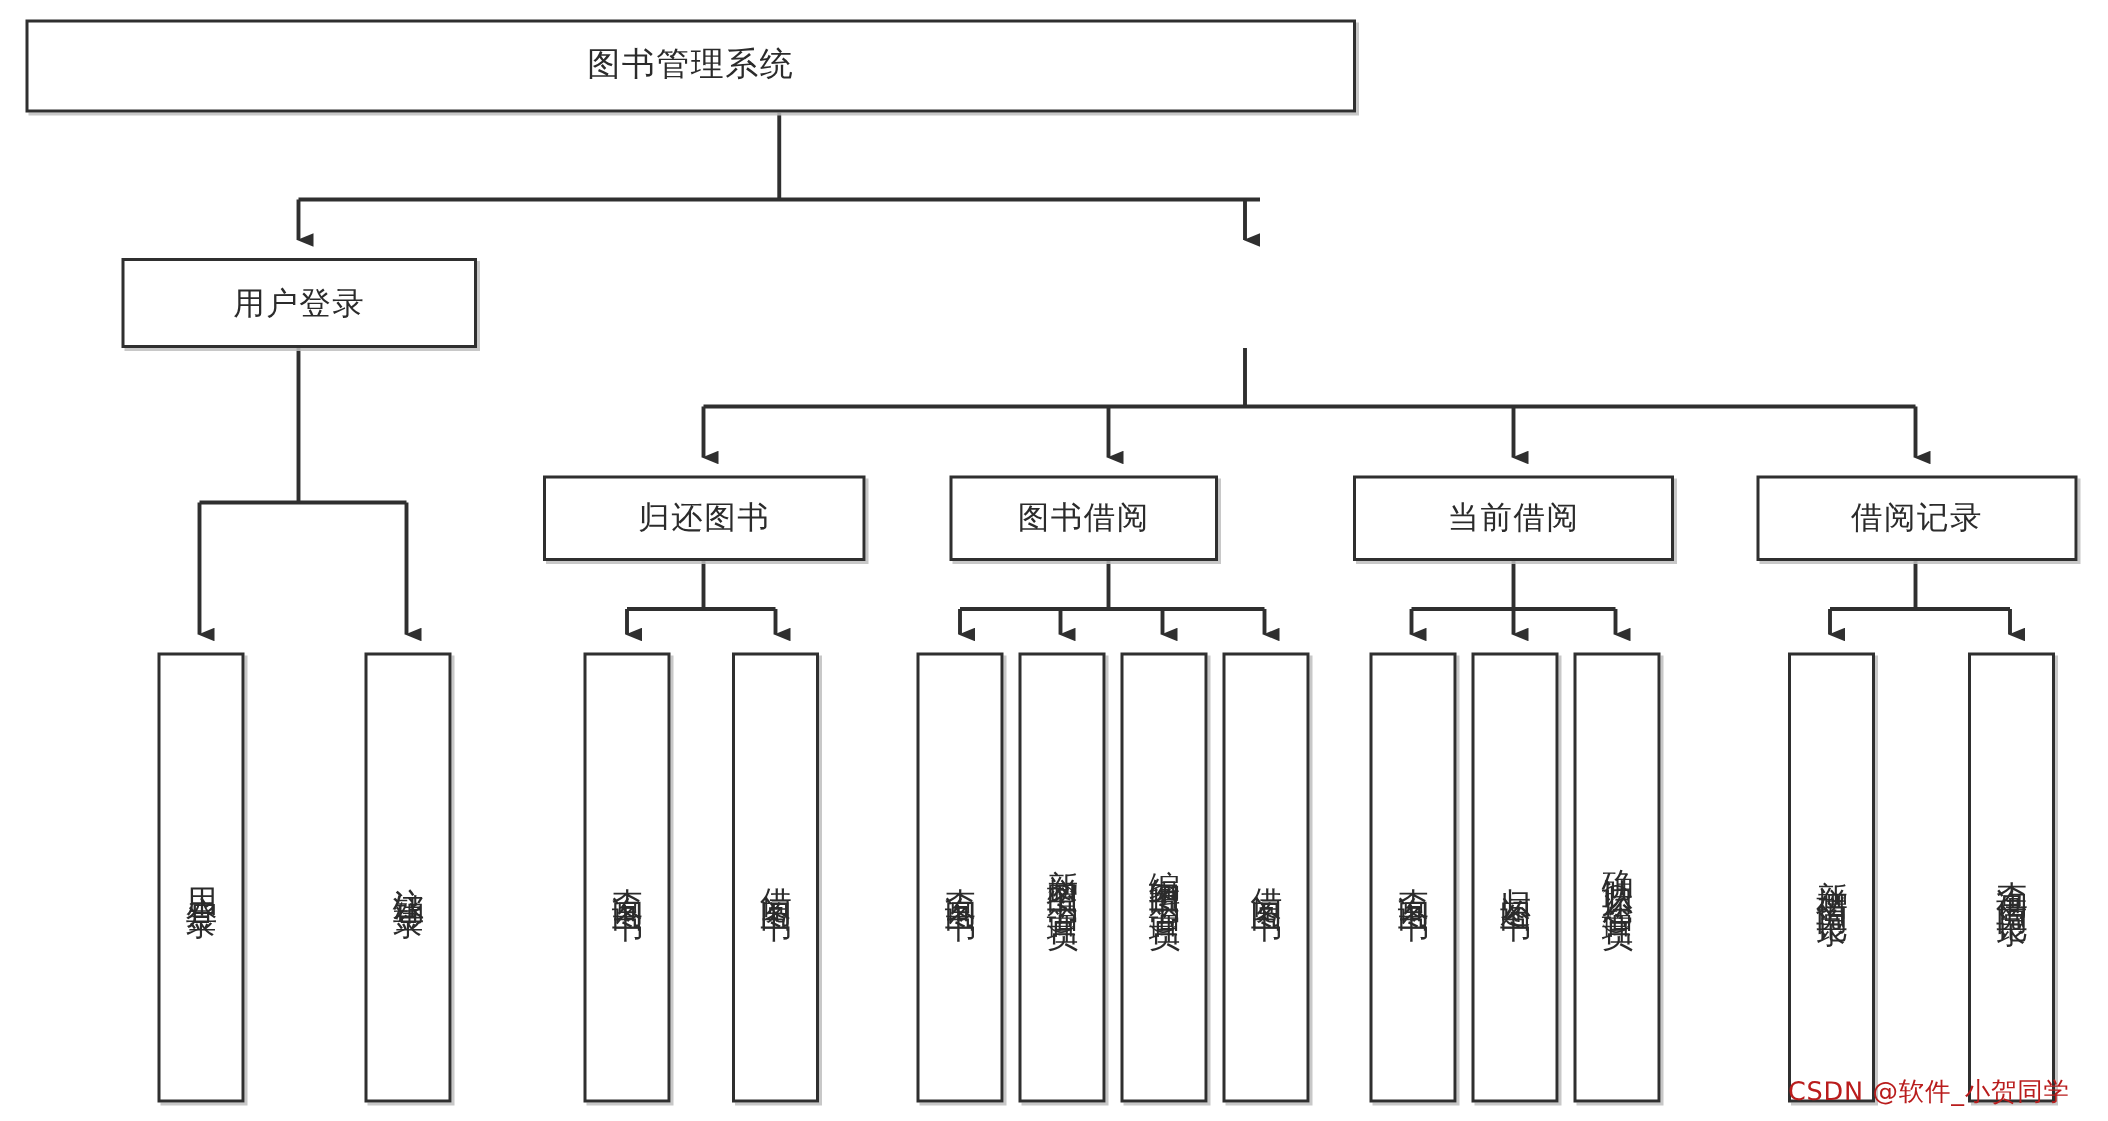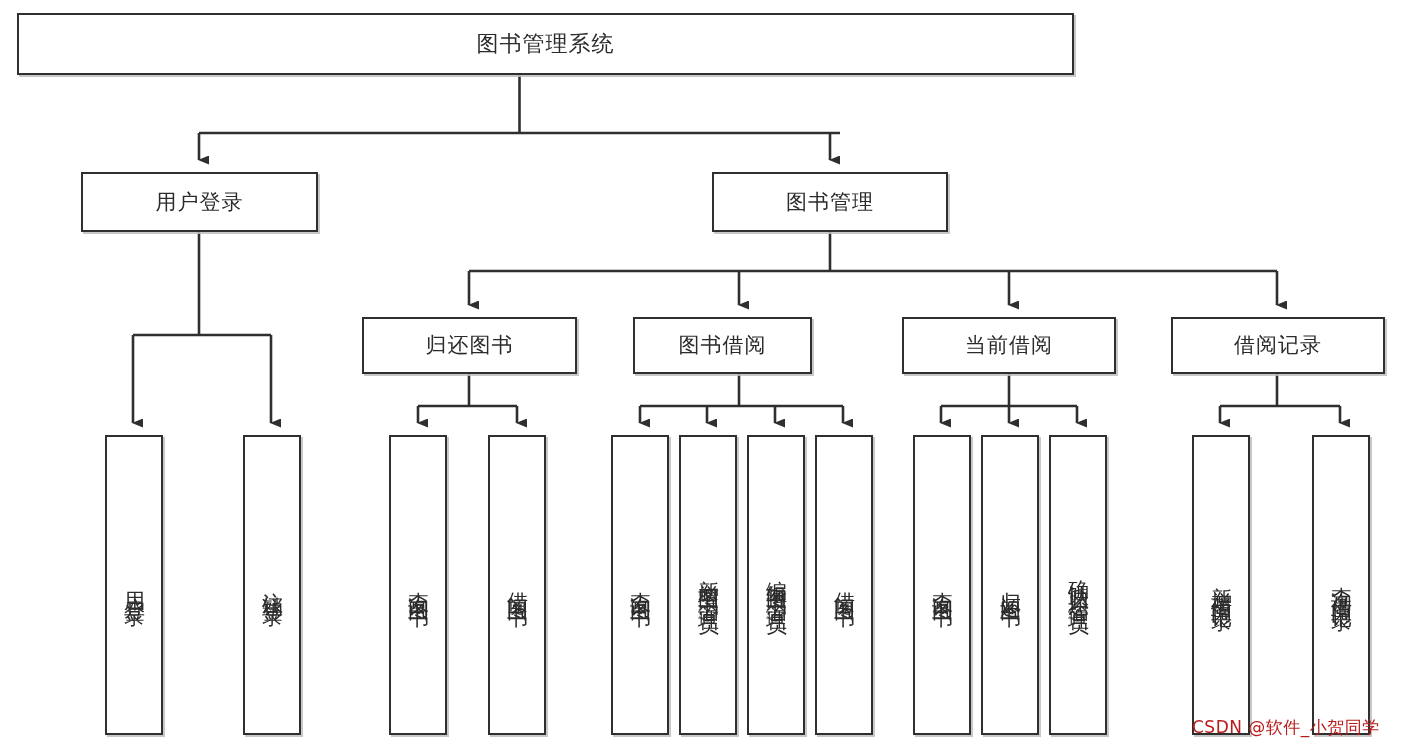--- a/index.html
+++ b/index.html
@@ -109,31 +109,28 @@
       <path d="M 1009 406 L 1009 423" marker-end="url(#arrowhead)"></path>
       <path d="M 1077 406 L 1077 423" marker-end="url(#arrowhead)"></path>
 
       <path d="M 1277 374 L 1277 406"></path>
       <path d="M 1220 406 L 1340 406"></path>
       <path d="M 1220 406 L 1220 423" marker-end="url(#arrowhead)"></path>
       <path d="M 1340 406 L 1340 423" marker-end="url(#arrowhead)"></path>
     </g>
   </svg>
 
-  <div class="node root" style="left:17px; top:13px; width:1057px; height:62px;">
+  <div class="node root" style="left:17px; top:13px; width:887px; height:62px;">
     <span class="label">图书管理系统</span>
   </div>
 
   <div class="node" style="left:81px; top:172px; width:237px; height:60px;">
     <span class="label">用户登录</span>
   </div>
 
-  <div class="node" style="left:712px; top:172px; width:236px; height:60px;">
-    <span class="label">图书管理</span>
-  </div>
 
   <div class="node" style="left:362px; top:317px; width:215px; height:57px;">
     <span class="label">归还图书</span>
   </div>
 
   <div class="node" style="left:633px; top:317px; width:179px; height:57px;">
     <span class="label">图书借阅</span>
   </div>
 
   <div class="node" style="left:1171px; top:317px; width:214px; height:57px;">

